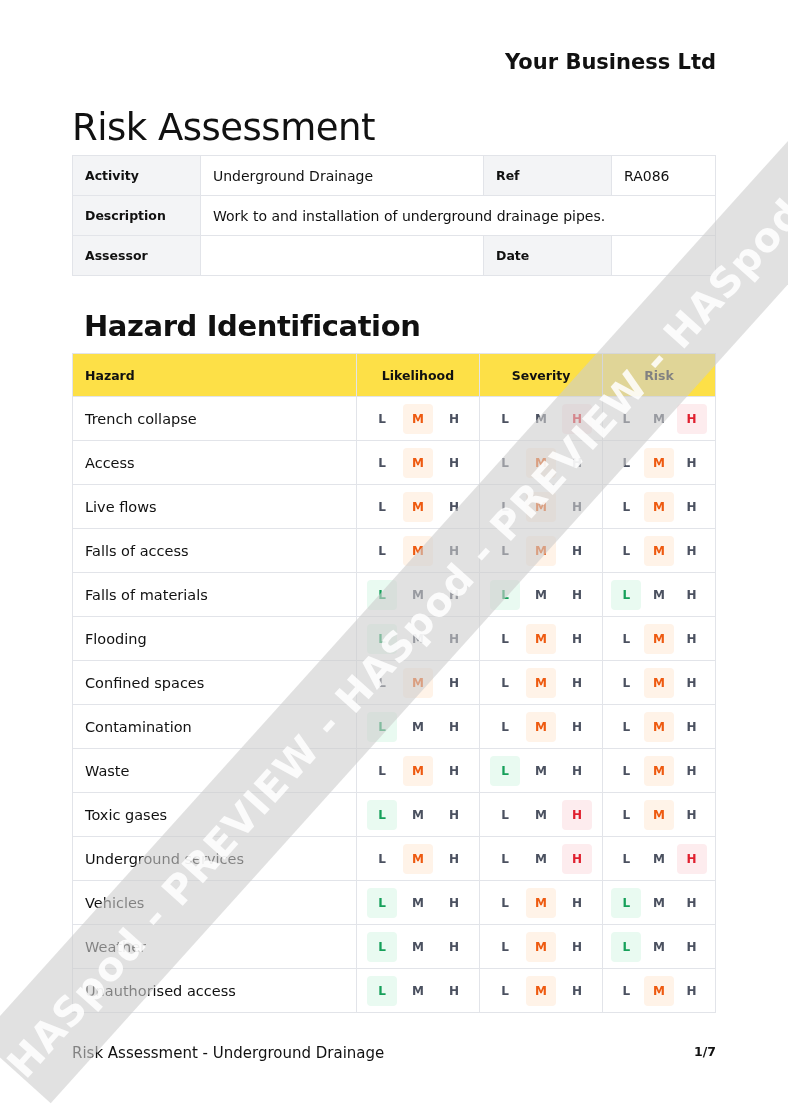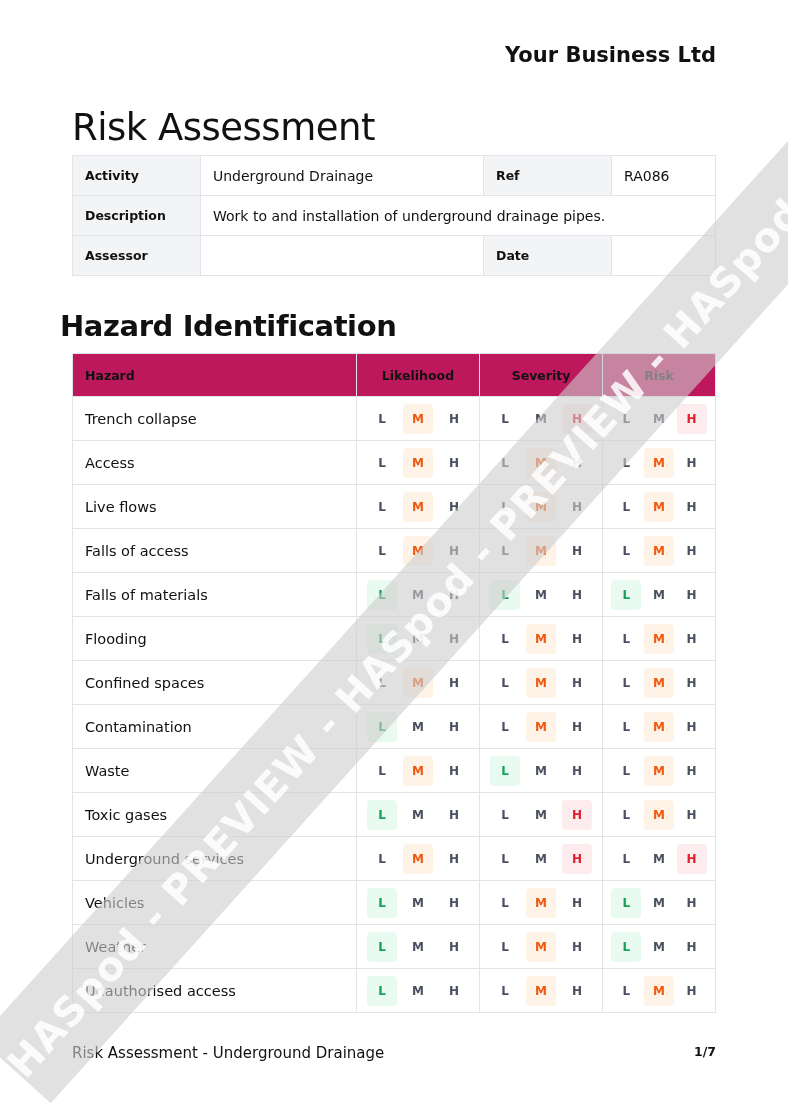--- a/index.html
+++ b/index.html
@@ -1,24 +1,24 @@
 <!DOCTYPE html>
 <html><head>
 <meta charset="utf-8">
 <style>
   html,body{margin:0;padding:0;}
   body{width:788px;height:1114px;background:#fff;position:relative;overflow:hidden;font-family:"DejaVu Sans",sans-serif;color:#111;}
-  .company{position:absolute;right:72px;top:43px;font-weight:bold;font-size:21px;}
+  .company{position:absolute;right:72px;top:50px;font-weight:bold;font-size:21px;}
   .h1{position:absolute;left:72px;top:106px;font-weight:normal;font-size:37px;letter-spacing:-0.5px;}
-  .h2{position:absolute;left:60px;top:309px;font-weight:bold;font-size:29px;letter-spacing:-0.4px;}
+  .h2{position:absolute;left:84px;top:309px;font-weight:bold;font-size:29px;letter-spacing:-0.4px;}
   table{border-collapse:collapse;position:absolute;left:72px;width:644px;}
   td,th{border:1.5px solid #e2e4e9;font-size:14px;}
   .info td{height:39px;padding:0 12px;}
   .info .lbl{background:#f3f4f6;font-weight:bold;font-size:12.5px;}
-  .haz th{background:#be185d;height:40px;font-size:12.5px;font-weight:bold;}
+  .haz th{background:#fde047;height:40px;font-size:12.5px;font-weight:bold;}
   .haz td{height:41px;}
   .haz .name{padding-left:12px;font-size:14.5px;margin-left:18px;}
   .rate{display:flex;justify-content:space-around;align-items:center;padding:0 6px;}
   .b{width:30px;height:30px;line-height:30px;text-align:center;border-radius:4px;font-weight:bold;font-size:12px;color:#4b5160;}
   .b.onL{background:#e9faf1;color:#16a05a;}
   .b.onM{background:#fff3e8;color:#ee5a10;}
   .b.onH{background:#fdecee;color:#e0202f;}
   .footer{position:absolute;left:72px;top:1044px;font-size:15px;}
   .page{position:absolute;right:72px;top:1044px;font-size:12.5px;font-weight:bold;text-align:right;}
   .wm{position:absolute;left:-200px;top:540px;width:1300px;height:96px;background:rgba(205,205,205,0.6);transform:rotate(-48deg);transform-origin:center;color:rgba(255,255,255,0.85);font-weight:bold;font-size:40px;line-height:96px;white-space:nowrap;text-align:center;letter-spacing:1px;}

